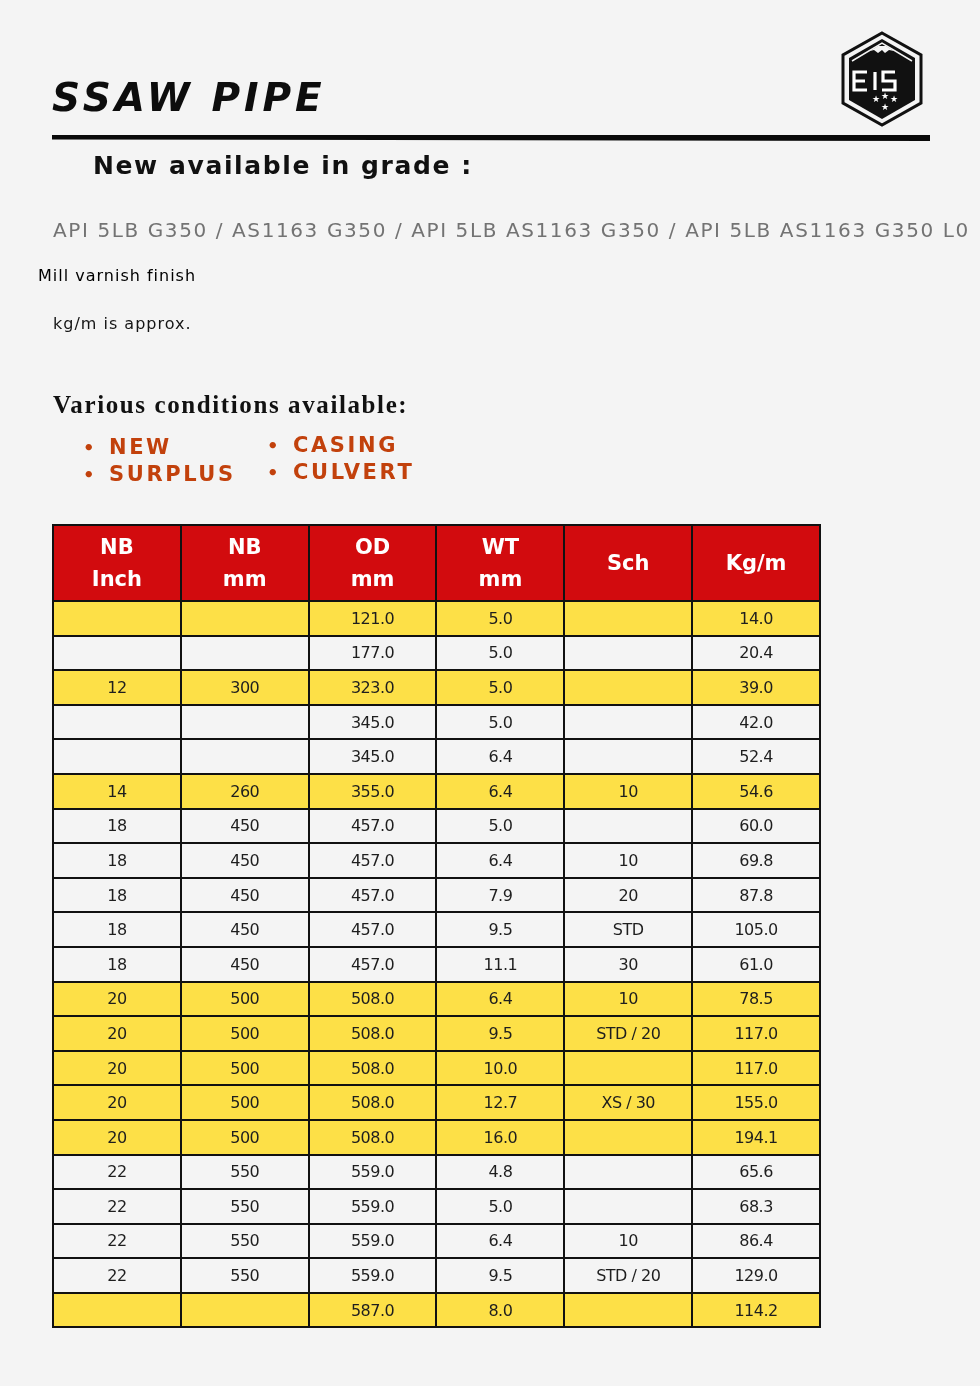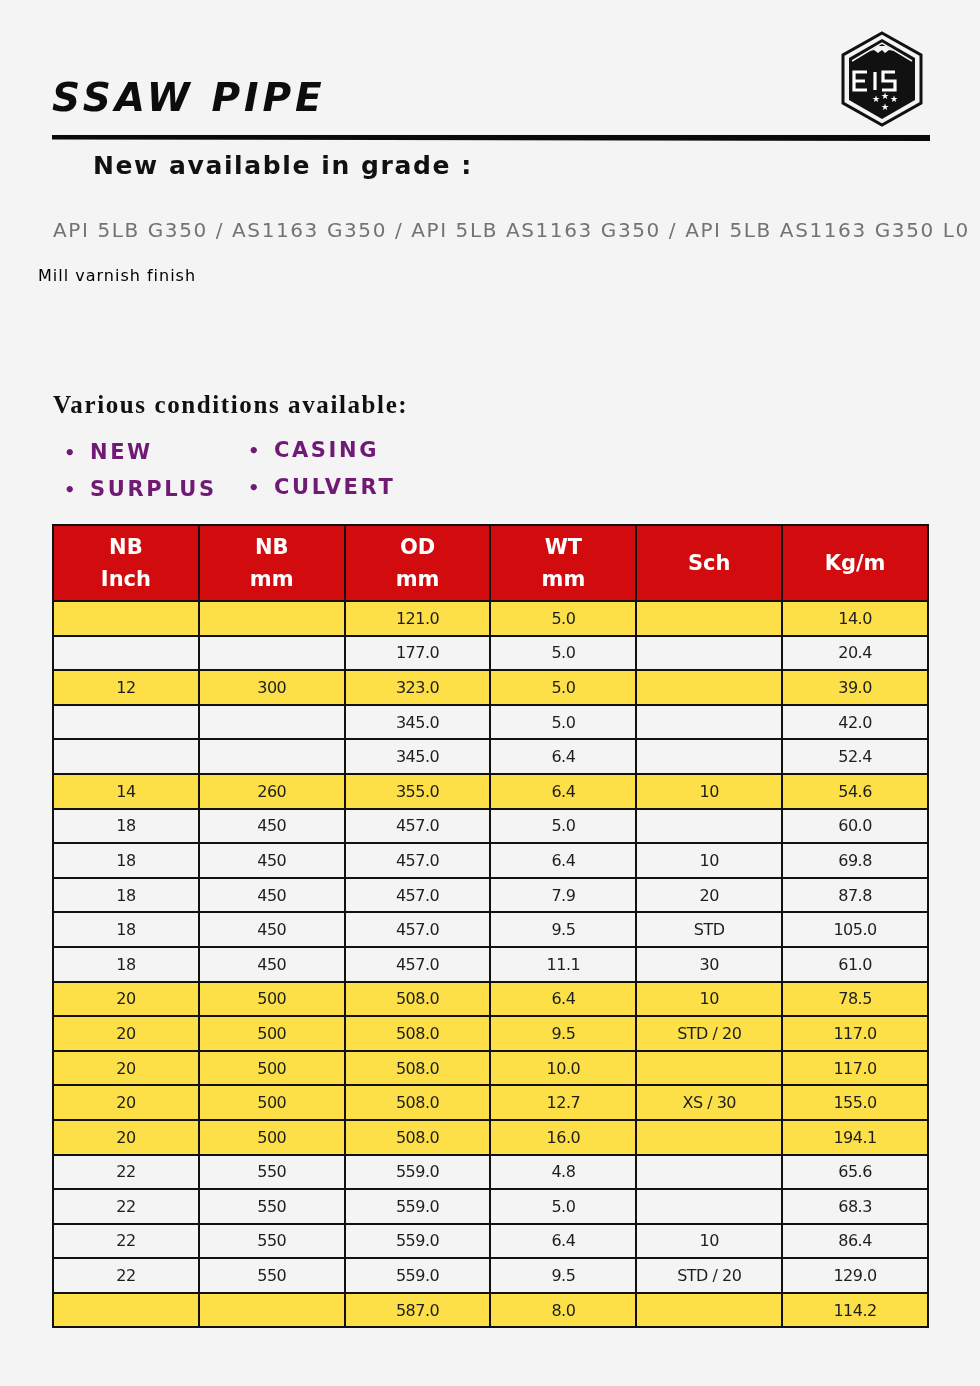--- a/index.html
+++ b/index.html
@@ -96,36 +96,37 @@
       position: absolute;
       top: 432px;
       list-style: none;
     }
     .conditions.col-1 { left: 64px; top: 434px; }
     .conditions.col-2 { left: 248px; top: 432px; }
     .conditions li {
       font-weight: bold;
       font-size: 21px;
       letter-spacing: 2.6px;
-      line-height: 36px;
-      color: #701a75;
+      line-height: 27px;
+      color: #c2410c;
       white-space: nowrap;
+      margin-left: 19px;
     }
     .conditions li .bullet {
       display: inline-block;
       width: 26px;
       font-size: 18px;
     }
 
     
     .pipe-table {
       position: absolute;
       left: 52px;
       top: 524px;
-      width: 877px;
+      width: 769px;
       border-collapse: collapse;
       table-layout: fixed;
     }
     .pipe-table th, .pipe-table td {
       border: 2px solid #111;
       text-align: center;
       font-family: "DejaVu Sans", sans-serif;
     }
     .pipe-table th {
       background: #d20b0e;
@@ -176,20 +177,21 @@
   </svg>
 </div>
 
 <div class="rule"></div>
 
 <h2 class="grade-heading">New available in grade :</h2>
 <p class="grade-list">API 5LB G350 / AS1163 G350 / API 5LB AS1163 G350 / API 5LB AS1163 G350 L0</p>
 
 <p class="finish">Mill varnish finish</p>
 <div class="stock">
+  <p>kg/m is approx.</p>
 </div>
 
 <h2 class="conditions-heading">Various conditions available:</h2>
 <ul class="conditions col-1">
   <li><span class="bullet">•</span><span>NEW</span></li>
   <li><span class="bullet">•</span><span>SURPLUS</span></li>
 </ul>
 <ul class="conditions col-2">
   <li><span class="bullet">•</span><span>CASING</span></li>
   <li><span class="bullet">•</span><span>CULVERT</span></li>

